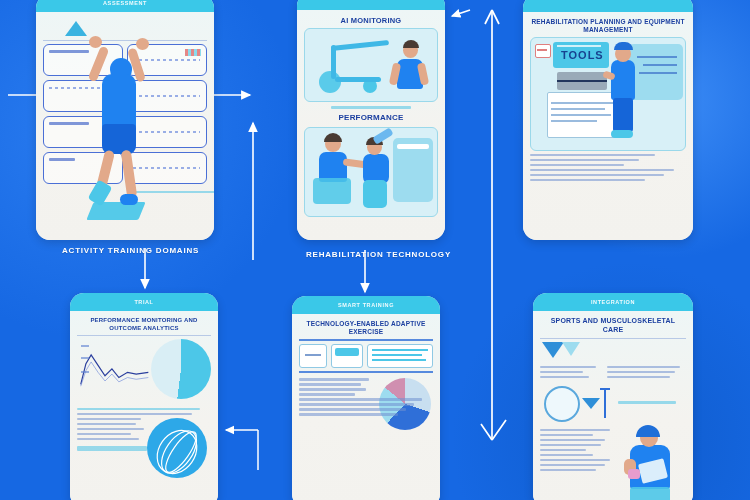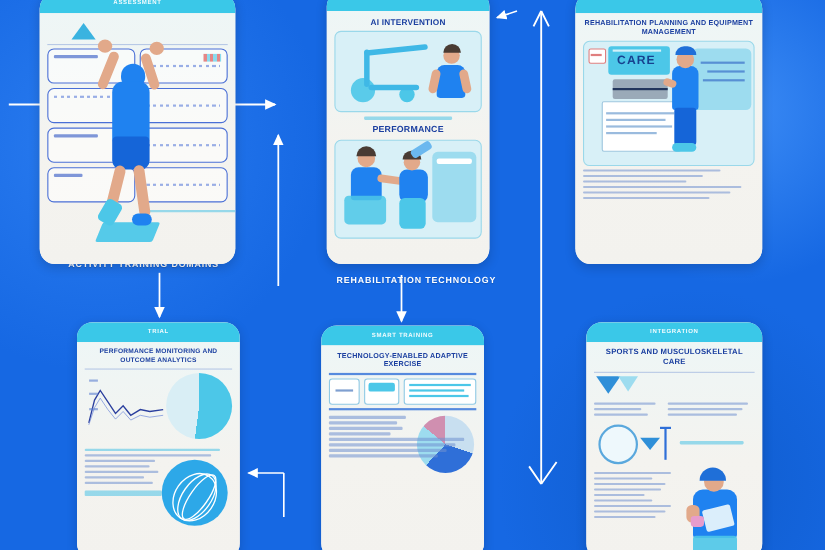--- a/index.html
+++ b/index.html
@@ -129,21 +129,21 @@
     <path d="M492,10 L492,440" stroke="#ffffff" stroke-width="1.7" fill="none"></path>
     <path d="M492,10 L485,24 M492,10 L499,24" stroke="#ffffff" stroke-width="1.7" fill="none"></path>
     <path d="M492,440 L481,424 M492,440 L506,420" stroke="#ffffff" stroke-width="1.7" fill="none"></path>
 
     <path d="M470,10 L452,16" stroke="#ffffff" stroke-width="1.5" fill="none" marker-end="url(#ah)"></path>
 
     <path d="M258,430 L226,430" stroke="#ffffff" stroke-width="1.5" fill="none" marker-end="url(#ah)"></path>
     <path d="M258,430 L258,470" stroke="#ffffff" stroke-width="1.5" fill="none"></path>
   </svg>
 
-  <div class="caption" style="left:62px;top:236px;">ACTIVITY TRAINING DOMAINS</div>
+  <div class="caption" style="left:62px;top:246px;">ACTIVITY TRAINING DOMAINS</div>
   <div class="caption" style="left:306px;top:250px;">REHABILITATION TECHNOLOGY</div>
 
   <div class="card" style="left:36px;top:-6px;width:178px;height:246px;">
     <div class="card-head">
       <span class="htxt">ASSESSMENT</span>
     </div>
     <div class="card-body">
       <div class="tri" style="margin:4px 0 4px 22px;"></div>
       <div class="sep"></div>
 
@@ -203,21 +203,21 @@
         <div class="ill shirt" style="left:84px;top:182px;width:18px;height:11px;border-radius:6px;"></div>
       </div>
     </div>
   </div>
 
   <div class="card" style="left:297px;top:-8px;width:148px;height:248px;">
     <div class="card-head">
       <span class="htxt"></span>
     </div>
     <div class="card-body">
-      <div class="card-title">AI INTERVENTION</div>
+      <div class="card-title">AI MONITORING</div>
 
       <div class="panel-cy" style="height:72px;position:relative;">
         <div class="ill cy-fill" style="left:14px;top:42px;width:22px;height:22px;border-radius:50%;opacity:.9;"></div>
         <div class="ill cy-fill" style="left:58px;top:50px;width:14px;height:14px;border-radius:50%;"></div>
         <div class="ill" style="left:26px;top:14px;width:58px;height:5px;background:#3fb8e6;border-radius:3px;transform:rotate(-6deg);"></div>
         <div class="ill" style="left:26px;top:16px;width:5px;height:34px;background:#3fb8e6;border-radius:3px;"></div>
         <div class="ill" style="left:30px;top:48px;width:46px;height:5px;background:#3fb8e6;border-radius:3px;"></div>
         <div class="ill shirt" style="left:92px;top:30px;width:26px;height:30px;border-radius:7px 7px 3px 3px;"></div>
         <div class="ill skin" style="left:98px;top:14px;width:15px;height:15px;border-radius:50%;"></div>
         <div class="ill" style="left:98px;top:11px;width:16px;height:8px;background:#4a3b33;border-radius:8px 8px 0 0;"></div>
@@ -250,21 +250,21 @@
       <span class="htxt"></span>
     </div>
     <div class="card-body">
       <div class="card-title" style="font-size:6.5px;">REHABILITATION PLANNING AND EQUIPMENT MANAGEMENT</div>
 
       <div class="panel-cy" style="height:112px;position:relative;margin-top:2px;">
         <div class="ill" style="left:4px;top:6px;width:14px;height:12px;background:#ffffff;border:1px solid #e07f7f;border-radius:2px;"></div>
         <div class="ill" style="left:6px;top:11px;width:10px;height:1.6px;background:#e07f7f;"></div>
         <div class="ill cy-fill" style="left:22px;top:4px;width:56px;height:26px;border-radius:3px;"></div>
         <div class="ill" style="left:26px;top:7px;width:44px;height:2px;background:#ffffff;opacity:.75;"></div>
-        <span class="ill" style="left:30px;top:11px;font-size:11px;font-weight:bold;color:#17428f;letter-spacing:1px;filter:blur(.2px);">CARE</span>
+        <span class="ill" style="left:30px;top:11px;font-size:11px;font-weight:bold;color:#17428f;letter-spacing:1px;filter:blur(.2px);">TOOLS</span>
         <div class="ill" style="left:26px;top:34px;width:50px;height:18px;background:#9aaab8;border-radius:2px;"></div>
         <div class="ill" style="left:26px;top:42px;width:50px;height:2px;background:#22365c;"></div>
         <div class="ill" style="left:16px;top:54px;width:70px;height:44px;background:#ffffff;border:1px solid #9ec6de;border-radius:2px;"></div>
         <div class="ill" style="left:20px;top:64px;width:62px;height:1.8px;background:#6f9ed0;opacity:.7;"></div>
         <div class="ill" style="left:20px;top:70px;width:54px;height:1.8px;background:#6f9ed0;opacity:.7;"></div>
         <div class="ill" style="left:20px;top:76px;width:60px;height:1.8px;background:#6f9ed0;opacity:.7;"></div>
         <div class="ill" style="left:20px;top:82px;width:46px;height:1.8px;background:#6f9ed0;opacity:.7;"></div>
         <div class="ill cy-soft" style="right:2px;top:6px;width:54px;height:56px;border-radius:5px;"></div>
         <div class="ill" style="right:8px;top:18px;width:40px;height:2px;background:#3b6fc9;opacity:.7;"></div>
         <div class="ill" style="right:8px;top:26px;width:34px;height:2px;background:#3b6fc9;opacity:.7;"></div>

